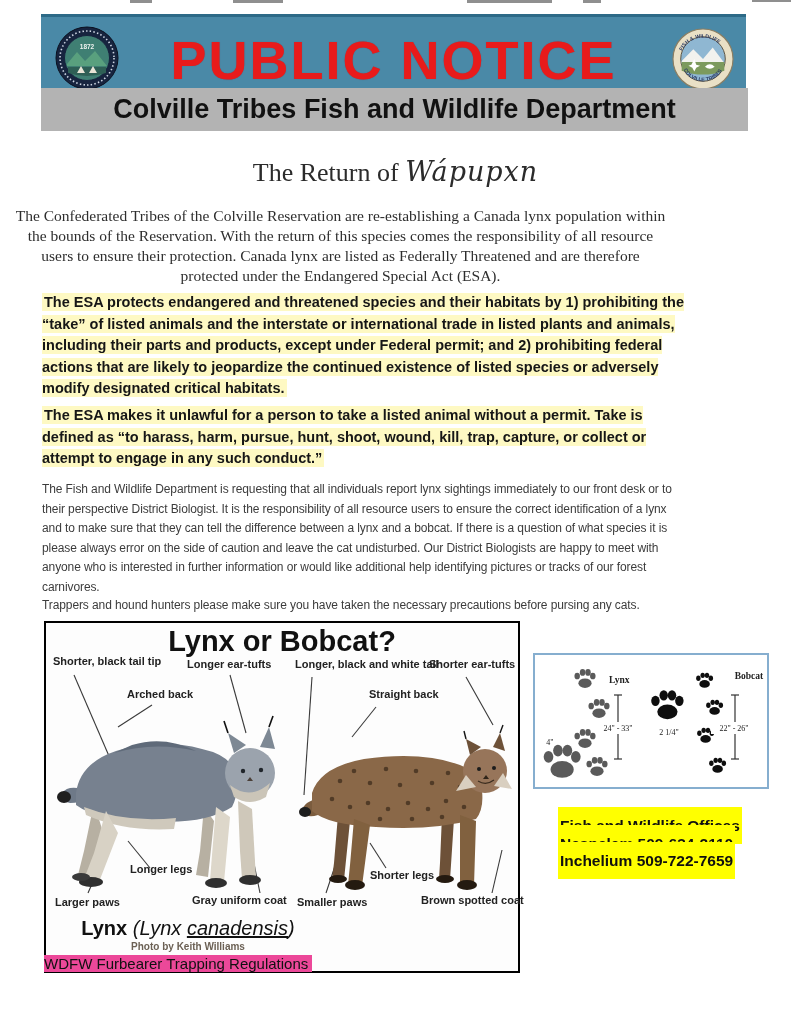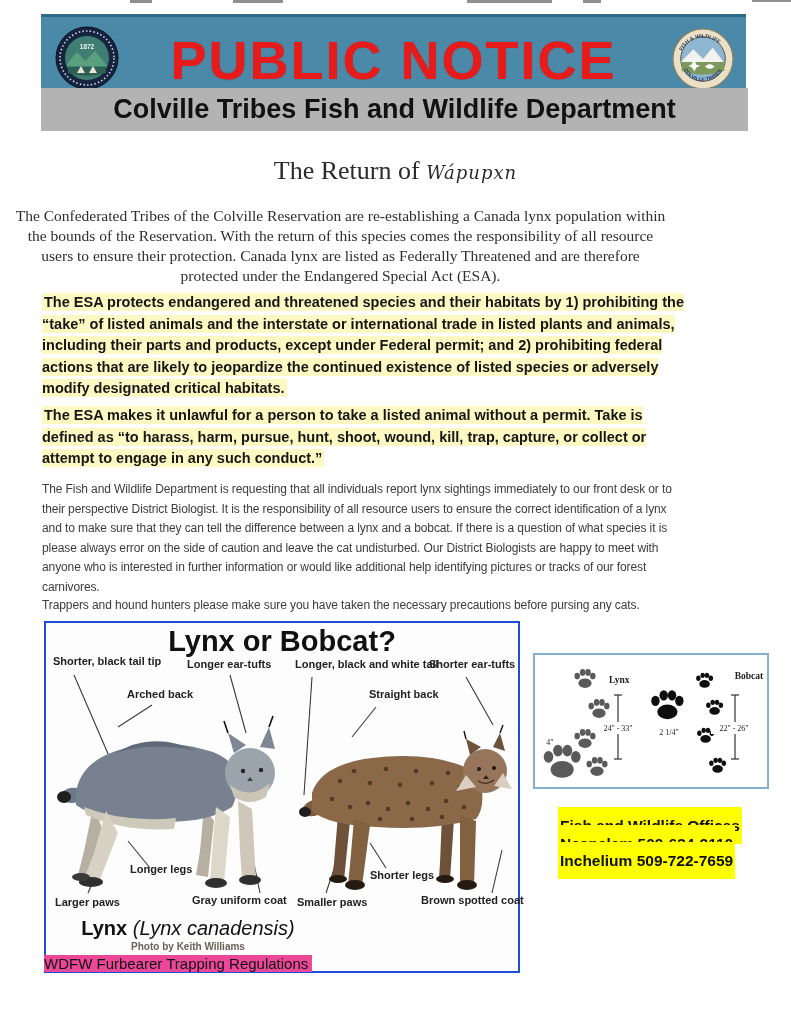--- a/index.html
+++ b/index.html
@@ -30,21 +30,21 @@
     background:#b3b3b3; display:flex; align-items:center; justify-content:center;
   }
   .subbar-title { font-size:27px; font-weight:bold; color:#111; }
 
   
   .headline {
     position:absolute; left:0; top:156px; width:791px; text-align:center;
     font-family:"Liberation Serif", serif; font-size:26px; color:#2b2b2b;
   }
   .headline .word {
-    font-style:italic; font-family:"DejaVu Serif", serif; font-size:18px; letter-spacing:1px;
+    font-style:italic; font-family:"DejaVu Serif", serif; font-size:27px; letter-spacing:1px;
   }
 
   
   .para { position:absolute; white-space:pre-line; }
   .p-intro {
     left:0; top:206px; width:681px; text-align:center;
     font-family:"Liberation Serif", serif; font-size:15.5px; line-height:20px; color:#2e2e2e;
   }
   .p-esa {
     left:42px; width:720px; font-weight:bold; font-size:14.5px; line-height:21.5px; color:#161616;
@@ -55,33 +55,33 @@
   .p-body {
     left:42px; width:749px; font-size:12px; letter-spacing:-0.1px;
     line-height:19.5px; color:#3c3c3c;
   }
   .p-request { top:480px; }
   .p-trappers { top:596px; }
 
   
   .compare-panel {
     position:absolute; left:44px; top:621px; width:476px; height:352px;
-    background:#fdfdfd; border:2px solid #1d4ed8;
+    background:#fdfdfd; border:2px solid #000000;
   }
   .cmp-title {
     position:absolute; left:0; top:2px; width:100%; text-align:center;
     font-size:29px; font-weight:bold; color:#111;
   }
   .cl { position:absolute; font-size:11px; font-weight:bold; color:#222; white-space:nowrap; }
   .cat { position:absolute; }
   .leader { position:absolute; left:0; top:0; width:476px; height:352px; pointer-events:none; }
   .species { position:absolute; text-align:center; font-size:20px; color:#111; white-space:nowrap; }
   .sp-name { font-weight:bold; }
   .sp-sci { font-style:italic; }
-  .sp-sci .und { }
+  .sp-sci .und { text-decoration:underline; }
   .credit { font-size:10px; font-weight:bold; color:#6b6054; margin-top:1px; }
   .panel-footer {
     position:absolute; left:-2px; top:332px; background:#ec4899; padding:0 4px 0 0;
     font-size:15px; color:#111; white-space:nowrap;
   }
 
   
   .tracks-panel {
     position:absolute; left:533px; top:653px; width:236px; height:136px;
     background:#fff; border:2px solid #86aecf;

